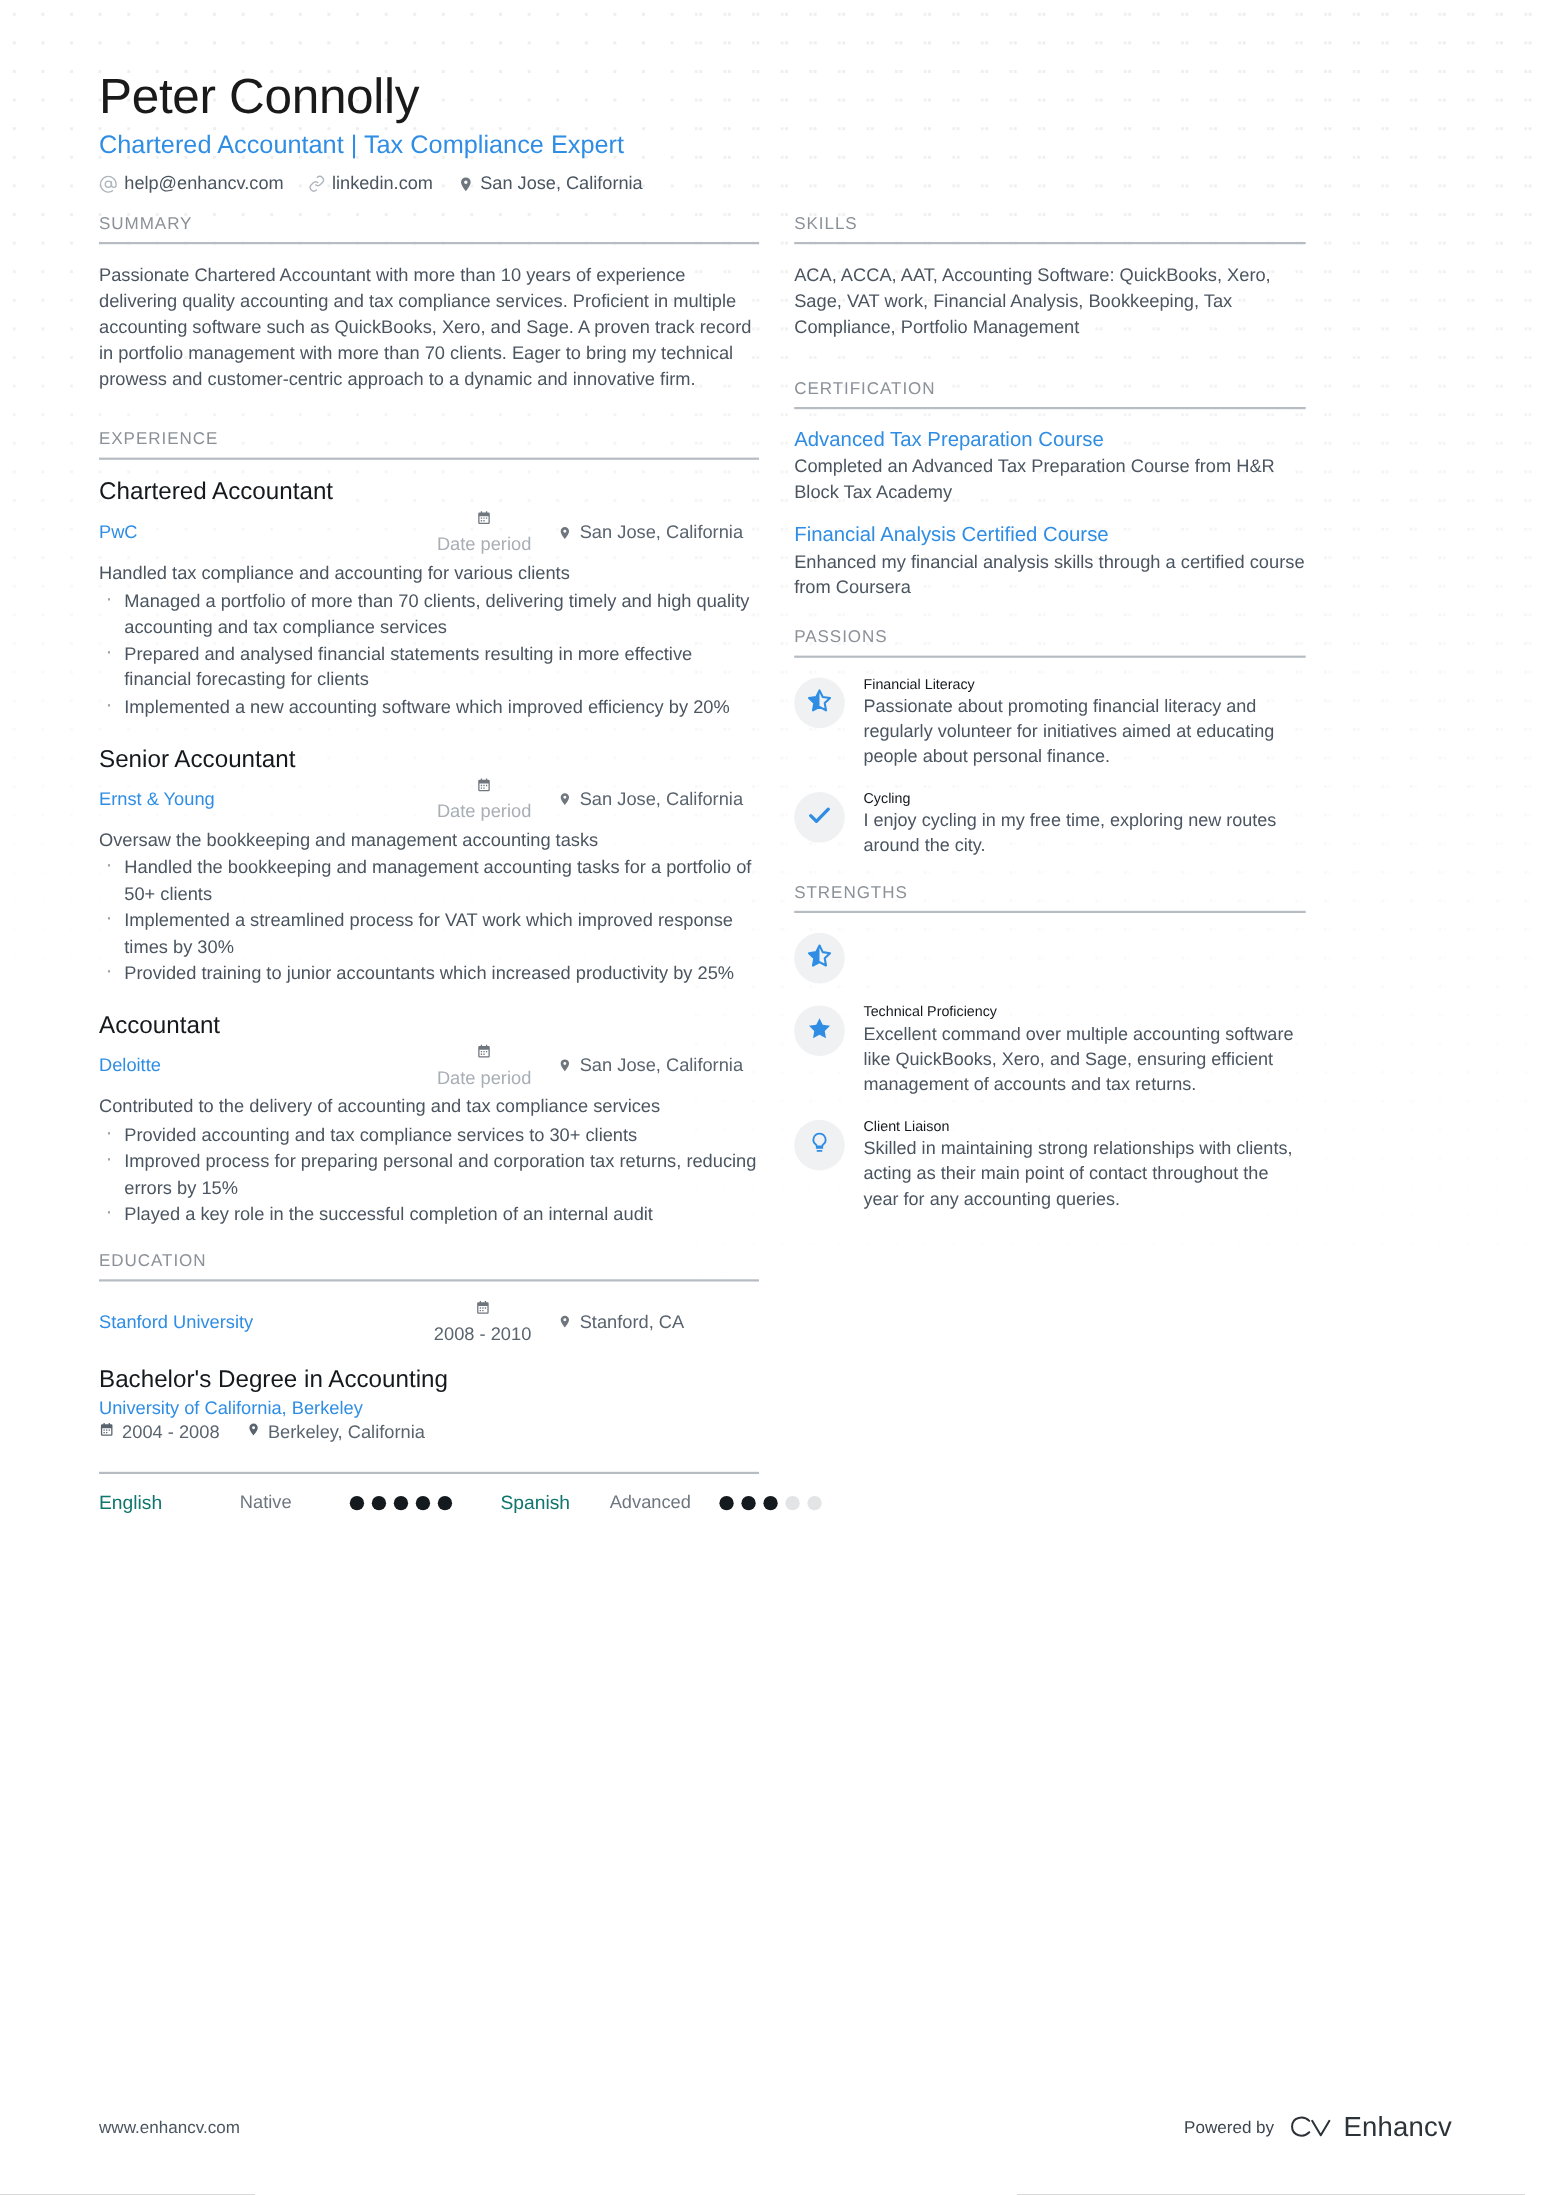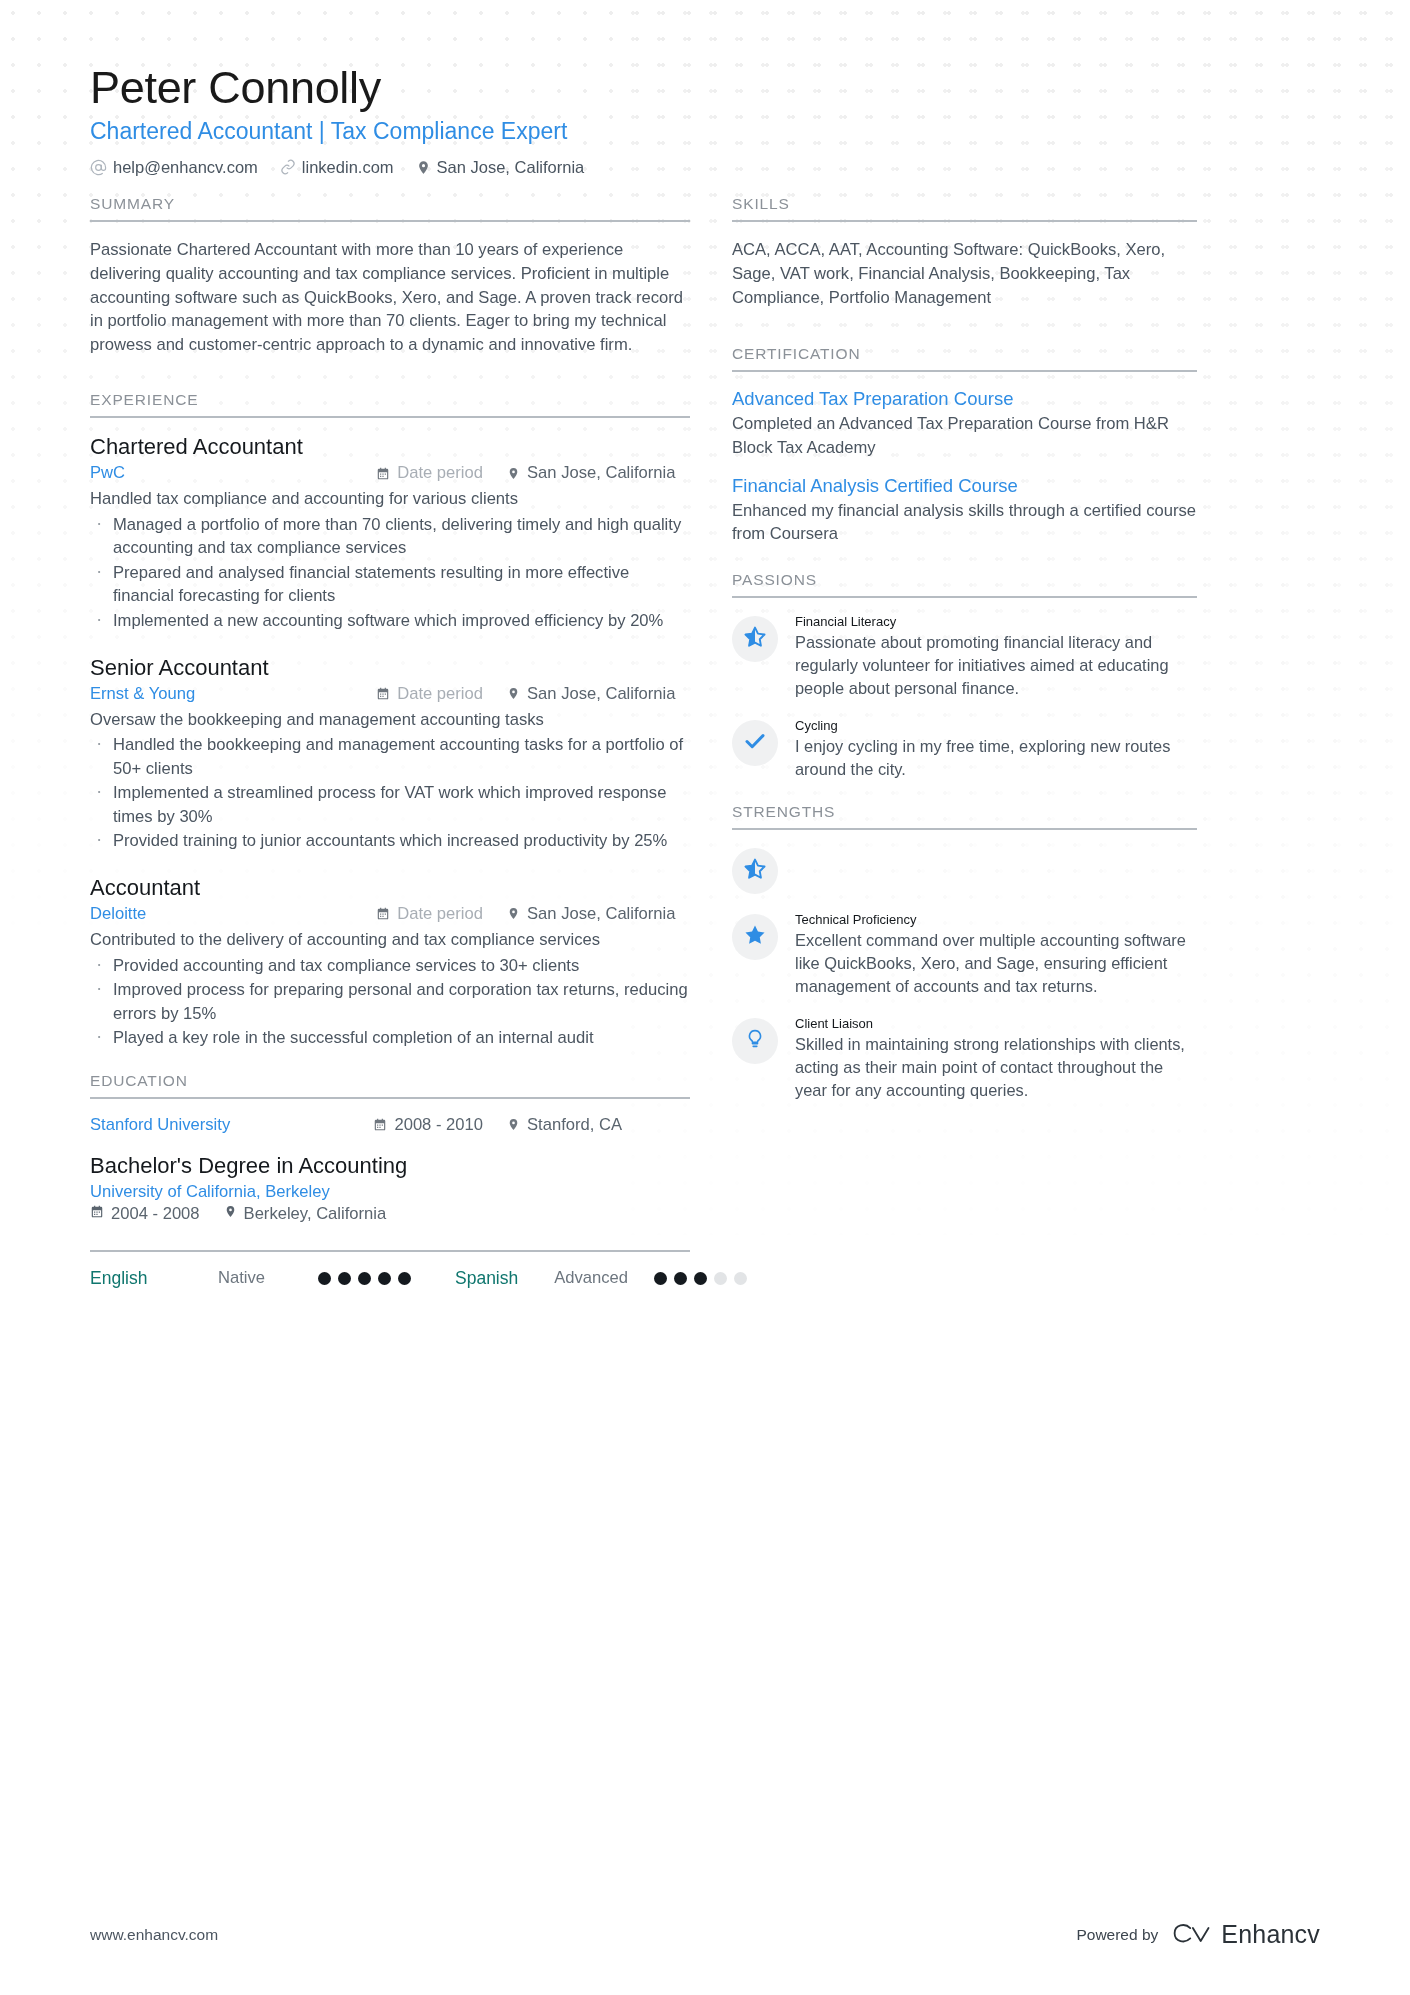--- a/index.html
+++ b/index.html
@@ -64,21 +64,21 @@
     align-items: center;
     gap: 22px;
     margin-top: 13px;
     font-size: 16.5px;
     color: #4a5560;
   }
   .contact-item { display: flex; align-items: center; gap: 6px; }
   .contact-item .ic { color: #aeb5bd; display: inline-flex; align-items: center; }
 
   
-  .columns { display: flex; margin-top: 18px; gap: 42px; }
+  .columns { display: flex; margin-top: 18px; gap: 32px; }
   .col-left  { width: 600px; flex: none; }
   .col-right { width: 465px; flex: none; }
 
   .section { margin-bottom: 4px; }
   .section-title {
     font-size: 15.5px;
     letter-spacing: 0.85px;
     color: #8b9198;
     text-transform: uppercase;
     padding-bottom: 7px;
@@ -110,20 +110,21 @@
     font-size: 16.6px;
     margin-bottom: 4px;
   }
   .entry-org { color: #2f8de4; }
   .entry-meta .meta-date {
     color: #a8aeb5;
     display: flex;
     align-items: center;
     gap: 7px;
     margin-left: auto;
+    flex-direction: column;
   }
   .entry-meta .meta-loc {
     color: #5a646e;
     display: flex;
     align-items: center;
     gap: 7px;
     margin-left: 24px;
     width: 183px;
   }
   .entry-meta .meta-date .ic,

